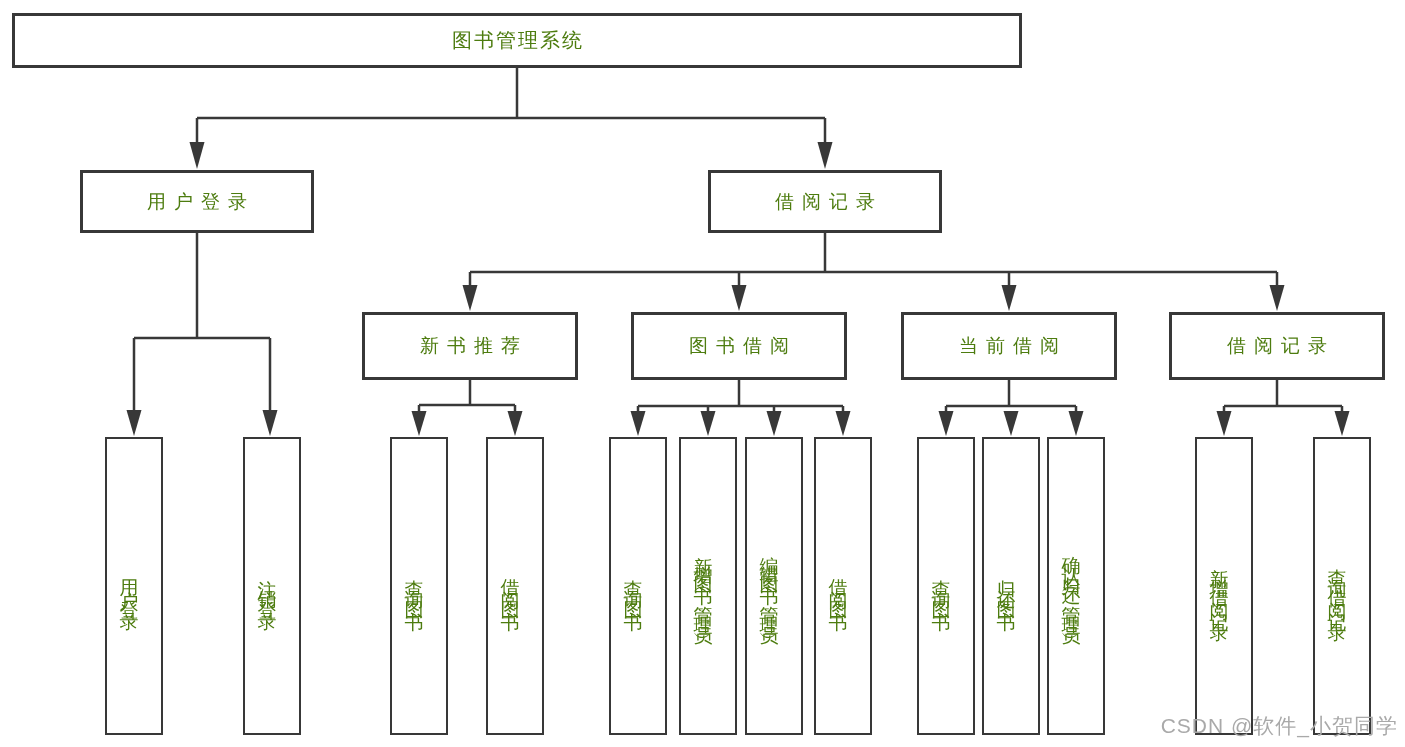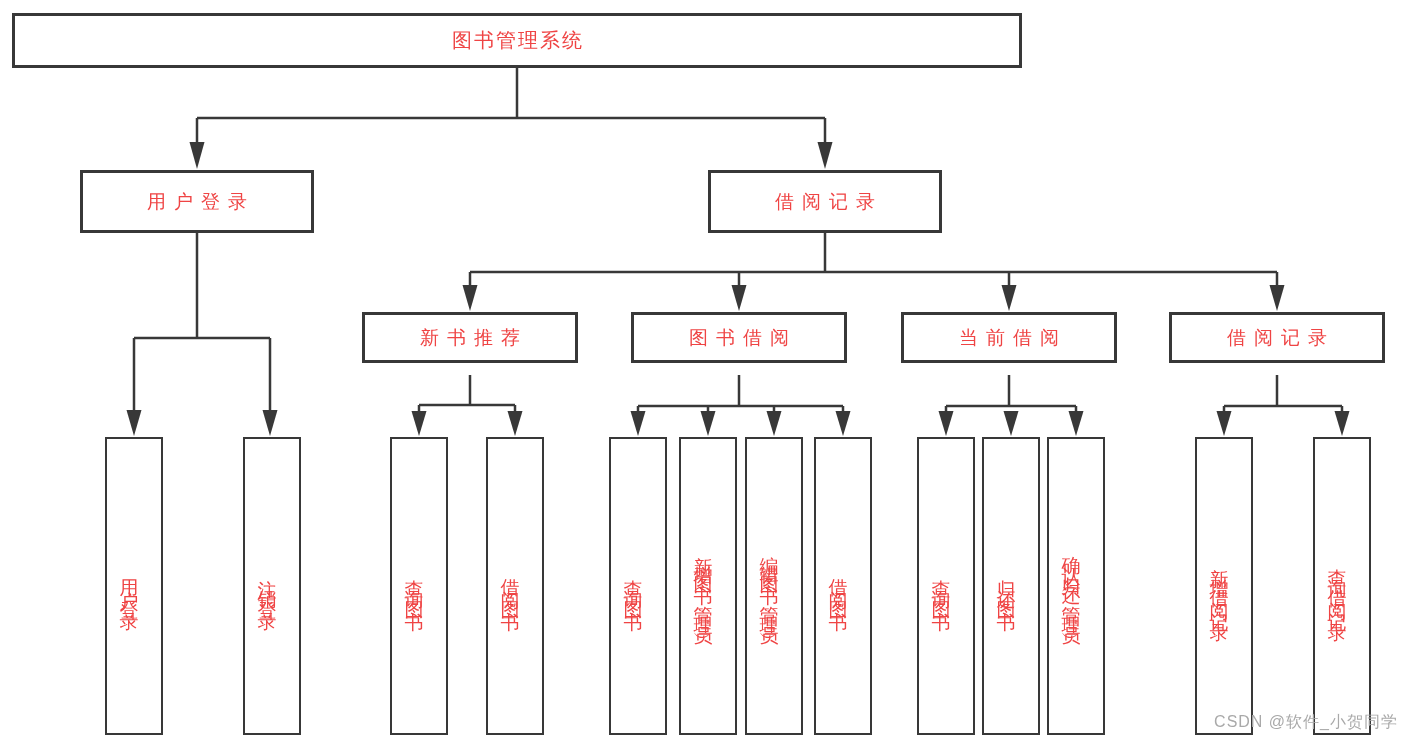--- a/index.html
+++ b/index.html
@@ -18,47 +18,47 @@
     z-index: 0;
   }
   .box {
     position: absolute;
     box-sizing: border-box;
     border: 3px solid #383838;
     background: #ffffff;
     display: flex;
     align-items: center;
     justify-content: center;
-    color: #ef4444;
+    color: #4d7c0f;
     z-index: 1;
   }
   .hbox { font-size: 19px; letter-spacing: 8px; }
   .hbox .lbl { margin-right: -8px; white-space: nowrap; }
   .root-box { left: 12px; top: 13px; width: 1010px; height: 55px; font-size: 20px; letter-spacing: 2px; }
   .root-box .lbl { margin-right: -2px; }
   .l2-box { top: 170px; width: 234px; height: 63px; }
-  .l3-box { top: 312px; width: 216px; height: 51px; }
+  .l3-box { top: 312px; width: 216px; height: 68px; }
   .vbox {
     top: 437px;
     width: 58px;
     height: 298px;
     border-width: 2.5px;
     writing-mode: vertical-rl;
     text-orientation: mixed;
     font-size: 19px;
     letter-spacing: 11px;
   }
   .vbox.tight { letter-spacing: 10px; }
   .vbox .lbl { margin-block-end: -10px; white-space: nowrap; }
   .watermark {
     position: absolute;
     right: 7px;
     top: 712px;
     z-index: 2;
-    font-size: 16px;
+    font-size: 21px;
     color: #a9a9a9;
     letter-spacing: 1px;
     white-space: nowrap;
   }
   path.cline { stroke: #383838; stroke-width: 2.5; fill: none; }
   polygon.ahead { fill: #383838; stroke: none; }
 </style>
 </head>
 <body>
 

